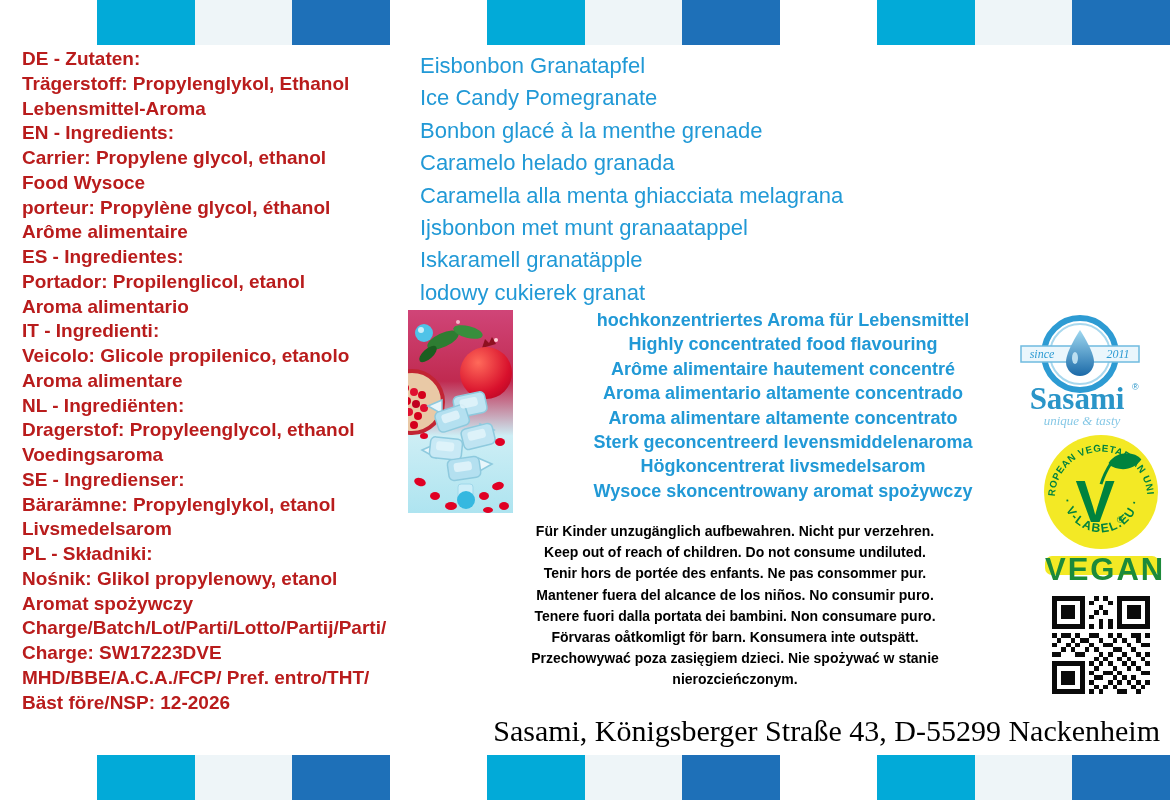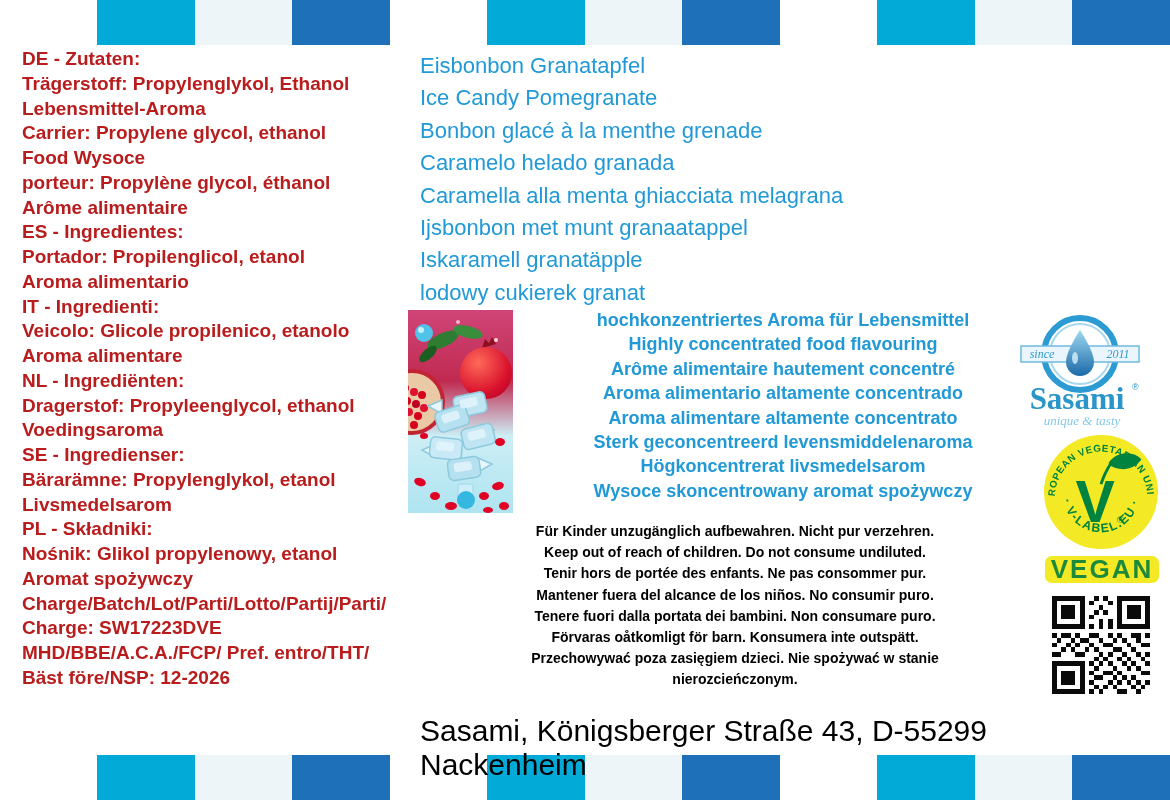--- a/index.html
+++ b/index.html
@@ -19,43 +19,44 @@
 
   .product-names{position:absolute;left:420px;top:50px;width:730px;text-align:left;
     color:#2199d6;font-size:22px;line-height:32.4px;}
 
   .aroma{position:absolute;left:516px;top:308px;width:534px;text-align:center;
     color:#2199d6;font-size:18px;font-weight:bold;line-height:24.4px;}
 
   .warnings{position:absolute;left:420px;top:521px;width:630px;text-align:center;
     color:#000000;font-size:14px;font-weight:bold;line-height:21.2px;}
 
-  .address{position:absolute;left:420px;top:714px;width:740px;text-align:left;
-    font-family:Liberation Sans, sans-serif;font-size:30px;color:#000;}
+  .address{position:absolute;left:420px;top:714px;width:740px;text-align:right;
+    font-family:Liberation Serif, serif;font-size:30px;color:#000;}
 
   .product-image{position:absolute;left:408px;top:310px;width:105px;height:203px;}
   .sasami-logo{position:absolute;left:1020px;top:312px;width:120px;height:122px;}
   .vlabel{position:absolute;left:1042px;top:432px;width:118px;height:120px;}
-  .vegan-box{position:absolute;left:1045px;top:556px;width:114px;height:27px;
-    background:#f3e925;color:#1c8a3a;font-weight:bold;font-size:26px;
+  .vegan-box{position:absolute;left:1045px;top:556px;width:114px;height:19px;
+    background:#f3e925;color:#1c8a3a;font-weight:bold;font-size:31px;
     letter-spacing:2px;text-align:center;line-height:27px;border-radius:7px;}
   .qr{position:absolute;left:1052px;top:596px;width:98px;height:98px;}
 </style>
 </head>
 <body>
 
 <div class="label">
 
   <div class="stripes top"></div>
   <div class="stripes bottom"></div>
 
   <div class="left-col">
       <div>DE - Zutaten:</div>
       <div>Trägerstoff: Propylenglykol, Ethanol</div>
       <div>Lebensmittel-Aroma</div>
+      <div>EN - Ingredients:</div>
       <div>Carrier: Propylene glycol, ethanol</div>
       <div>Food Wysoce</div>
       <div>porteur: Propylène glycol, éthanol</div>
       <div>Arôme alimentaire</div>
       <div>ES - Ingredientes:</div>
       <div>Portador: Propilenglicol, etanol</div>
       <div>Aroma alimentario</div>
       <div>IT - Ingredienti:</div>
       <div>Veicolo: Glicole propilenico, etanolo</div>
       <div>Aroma alimentare</div>

